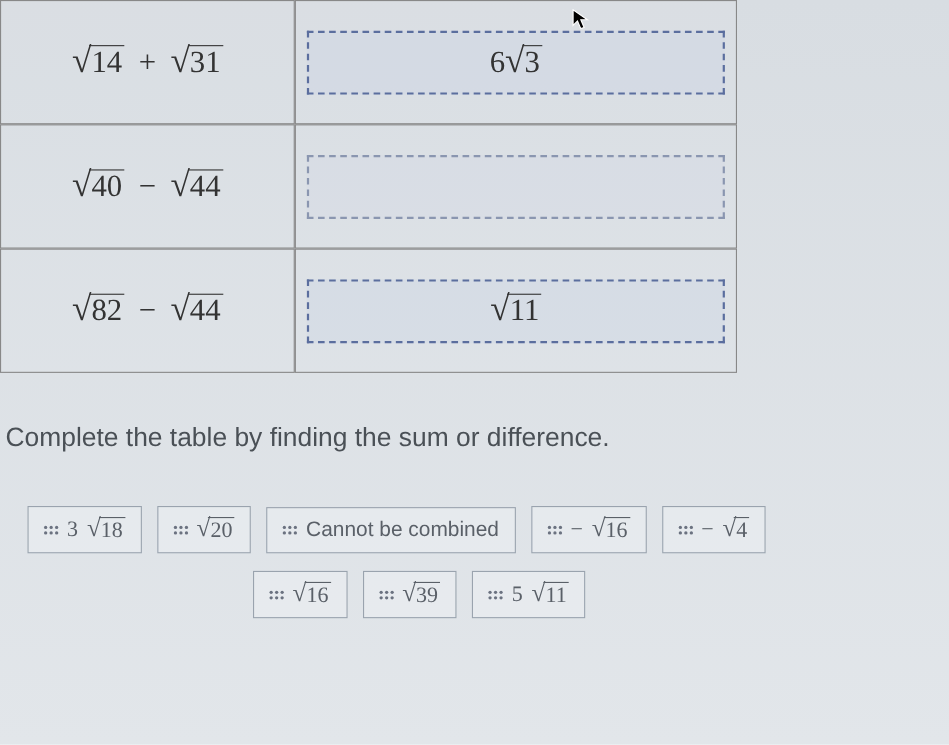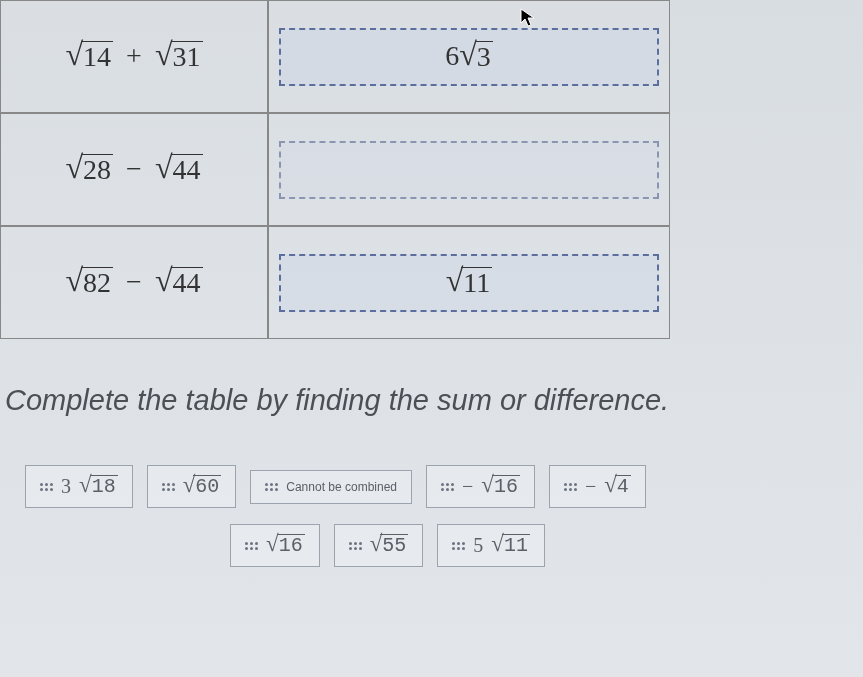--- a/index.html
+++ b/index.html
@@ -68,24 +68,23 @@
       line-height: 0.85;
     }
     .sqrt-arg {
       border-top: 1.5px solid currentColor;
       padding: 0 2px;
       margin-left: -2px;
       line-height: 1.1;
     }
     .instruction {
       font-family: Arial, Helvetica, sans-serif;
-      font-size: 29px;
+      font-size: 24px;
       color: #4a5056;
       margin: 45px 0 0 5px;
-      font-style: italic;
     }
     .tiles-area {
       margin-top: 48px;
       padding-left: 25px;
     }
     .tiles-row {
       display: flex;
       gap: 14px;
       margin-bottom: 16px;
       align-items: center;
@@ -112,23 +111,23 @@
       gap: 2px;
     }
     .tile .grip span {
       width: 3px;
       height: 3px;
       background: #6b7280;
       border-radius: 50%;
     }
     .tile-text {
       font-family: Arial, sans-serif;
-      font-size: 12px;
-    }
-    .tile .sqrt-arg { border-top-width: 1px; font-family: Liberation Mono, monospace; }
+      font-size: 19px;
+    }
+    .tile .sqrt-arg { border-top-width: 1px; }
     .cursor-arrow {
       position: absolute;
       top: 8px;
       left: 520px;
       width: 16px;
       height: 20px;
       pointer-events: none;
     }
   </style>
 </head>
@@ -160,21 +159,21 @@
         </span>
       </div>
     </div>
   </div>
 
   <div class="table-row">
     <div class="cell-left">
       <span class="math-expr">
         <span class="sqrt">
             <span class="sqrt-sign">√</span>
-            <span class="sqrt-arg">28</span>
+            <span class="sqrt-arg">40</span>
           </span>
         <span style="margin:0 6px">−</span>
         <span class="sqrt">
             <span class="sqrt-sign">√</span>
             <span class="sqrt-arg">44</span>
           </span>
       </span>
     </div>
     <div class="cell-right">
       <div class="dropzone-empty"></div>
@@ -234,21 +233,21 @@
       <span class="grip">
           <span></span>
           <span></span>
           <span></span>
           <span></span>
           <span></span>
           <span></span>
         </span>
       <span class="sqrt">
           <span class="sqrt-sign">√</span>
-          <span class="sqrt-arg">60</span>
+          <span class="sqrt-arg">20</span>
         </span>
     </div>
 
     <div class="tile">
       <span class="grip">
           <span></span>
           <span></span>
           <span></span>
           <span></span>
           <span></span>
@@ -312,21 +311,21 @@
       <span class="grip">
           <span></span>
           <span></span>
           <span></span>
           <span></span>
           <span></span>
           <span></span>
         </span>
       <span class="sqrt">
           <span class="sqrt-sign">√</span>
-          <span class="sqrt-arg">55</span>
+          <span class="sqrt-arg">39</span>
         </span>
     </div>
 
     <div class="tile">
       <span class="grip">
           <span></span>
           <span></span>
           <span></span>
           <span></span>
           <span></span>

